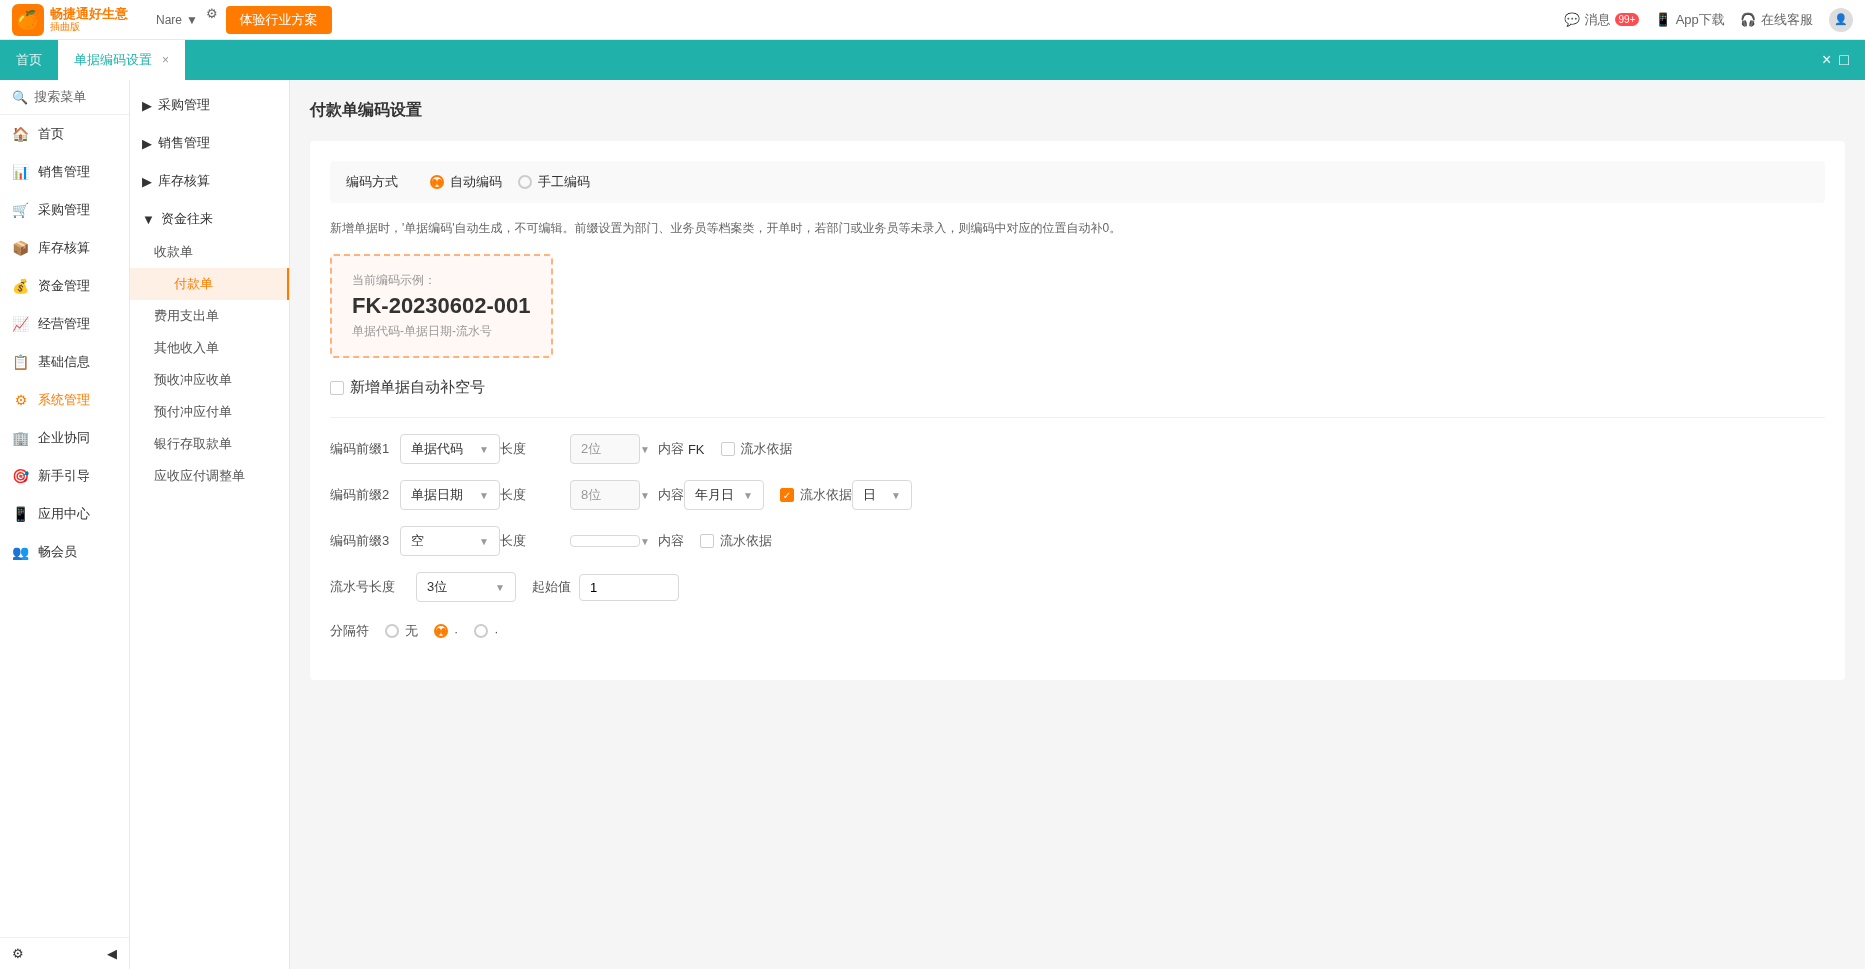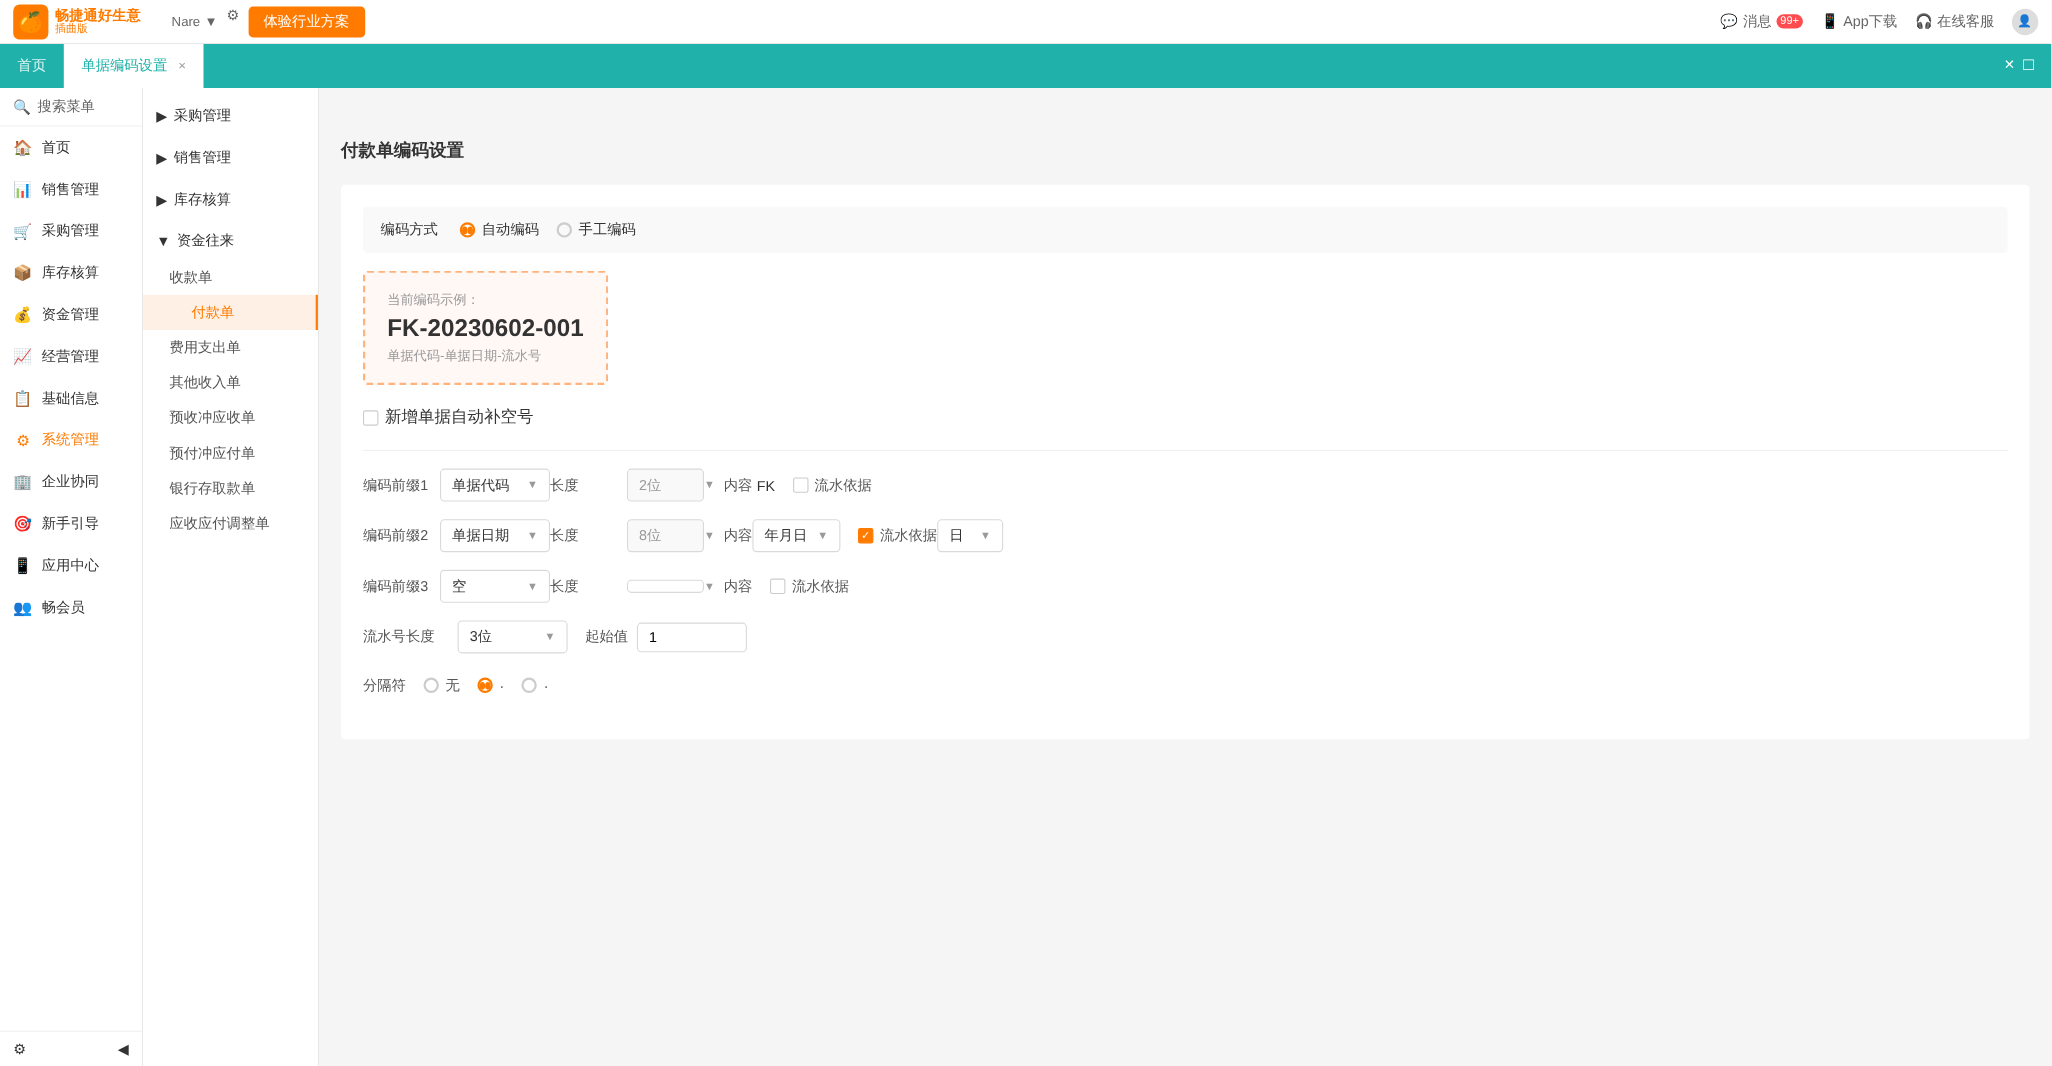--- a/index.html
+++ b/index.html
@@ -46,21 +46,21 @@
     .sub-sidebar-group-title { display: flex; align-items: center; gap: 6px; padding: 8px 12px; font-size: 13px; color: #333; cursor: pointer; }
     .sub-sidebar-item { padding: 7px 12px 7px 24px; font-size: 13px; color: #555; cursor: pointer; }
     .sub-sidebar-item.active { background: #fff0e6; color: #ff7b00; font-weight: 500; border-right: 2px solid #ff7b00; padding-left: 44px; }
 
     
     .content-area { flex: 1; overflow-y: auto; background: #f5f5f5; padding: 20px; }
     .page-title { font-size: 16px; font-weight: bold; color: #333; margin-bottom: 20px; }
 
     
     .settings-panel { background: white; border-radius: 4px; padding: 20px; }
-    .encoding-method { display: flex; align-items: center; gap: 20px; padding: 12px 16px; background: #f9f9f9; border-radius: 4px; margin-bottom: 16px; font-size: 13px; }
+    .encoding-method { display: flex; align-items: center; gap: 32px; padding: 12px 16px; background: #f9f9f9; border-radius: 4px; margin-bottom: 16px; font-size: 13px; }
     .encoding-label { color: #333; font-weight: 500; }
     .radio-group { display: flex; align-items: center; gap: 16px; }
     .radio-item { display: flex; align-items: center; gap: 6px; cursor: pointer; }
     .radio-circle { width: 14px; height: 14px; border-radius: 50%; border: 2px solid #ccc; display: flex; align-items: center; justify-content: center; }
     .radio-circle.checked { border-color: #ff7b00; }
     .radio-circle.checked::after { content: ''; width: 7px; height: 7px; border-radius: 50%; background: #ff7b00; display: block; }
 
     .info-text { font-size: 12px; color: #666; margin-bottom: 16px; line-height: 1.6; }
 
     
@@ -241,21 +241,21 @@
       <div class="sub-sidebar-item active">付款单</div>
       <div class="sub-sidebar-item">费用支出单</div>
       <div class="sub-sidebar-item">其他收入单</div>
       <div class="sub-sidebar-item">预收冲应收单</div>
       <div class="sub-sidebar-item">预付冲应付单</div>
       <div class="sub-sidebar-item">银行存取款单</div>
       <div class="sub-sidebar-item">应收应付调整单</div>
     </div>
   </div>
 
-  <div style="display:flex; flex-direction:column; flex:1; overflow:hidden;margin-top:27px;">
+  <div style="display:flex; flex-direction:column; flex:1; overflow:hidden;">
     <div class="content-area">
       <div class="page-title">付款单编码设置</div>
 
       <div class="settings-panel">
         
         <div class="encoding-method">
           <span class="encoding-label">编码方式</span>
           <div class="radio-group">
             <label class="radio-item">
               <div class="radio-circle checked">
@@ -264,20 +264,21 @@
               <span>自动编码</span>
             </label>
             <label class="radio-item">
               <div class="radio-circle"></div>
               <span>手工编码</span>
             </label>
           </div>
         </div>
 
         
+        <div class="info-text">新增单据时，'单据编码'自动生成，不可编辑。前缀设置为部门、业务员等档案类，开单时，若部门或业务员等未录入，则编码中对应的位置自动补0。</div>
 
         
         <div class="code-preview">
           <div class="code-example-label">当前编码示例：</div>
           <div class="code-example-value">FK-20230602-001</div>
           <div class="code-example-desc">单据代码-单据日期-流水号</div>
         </div>
 
         
         <div class="checkbox-row">

